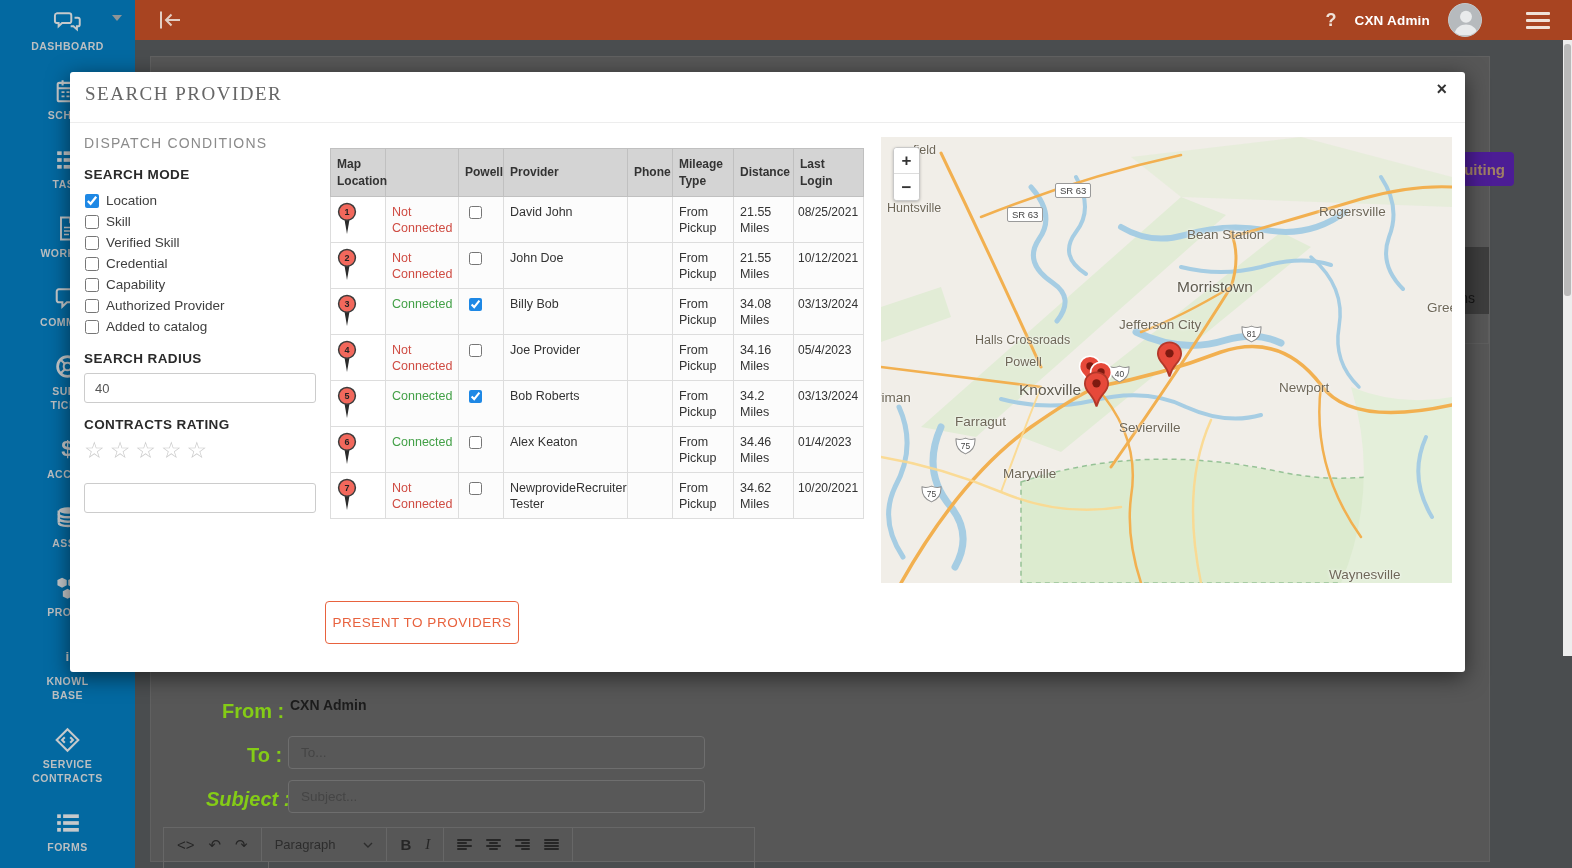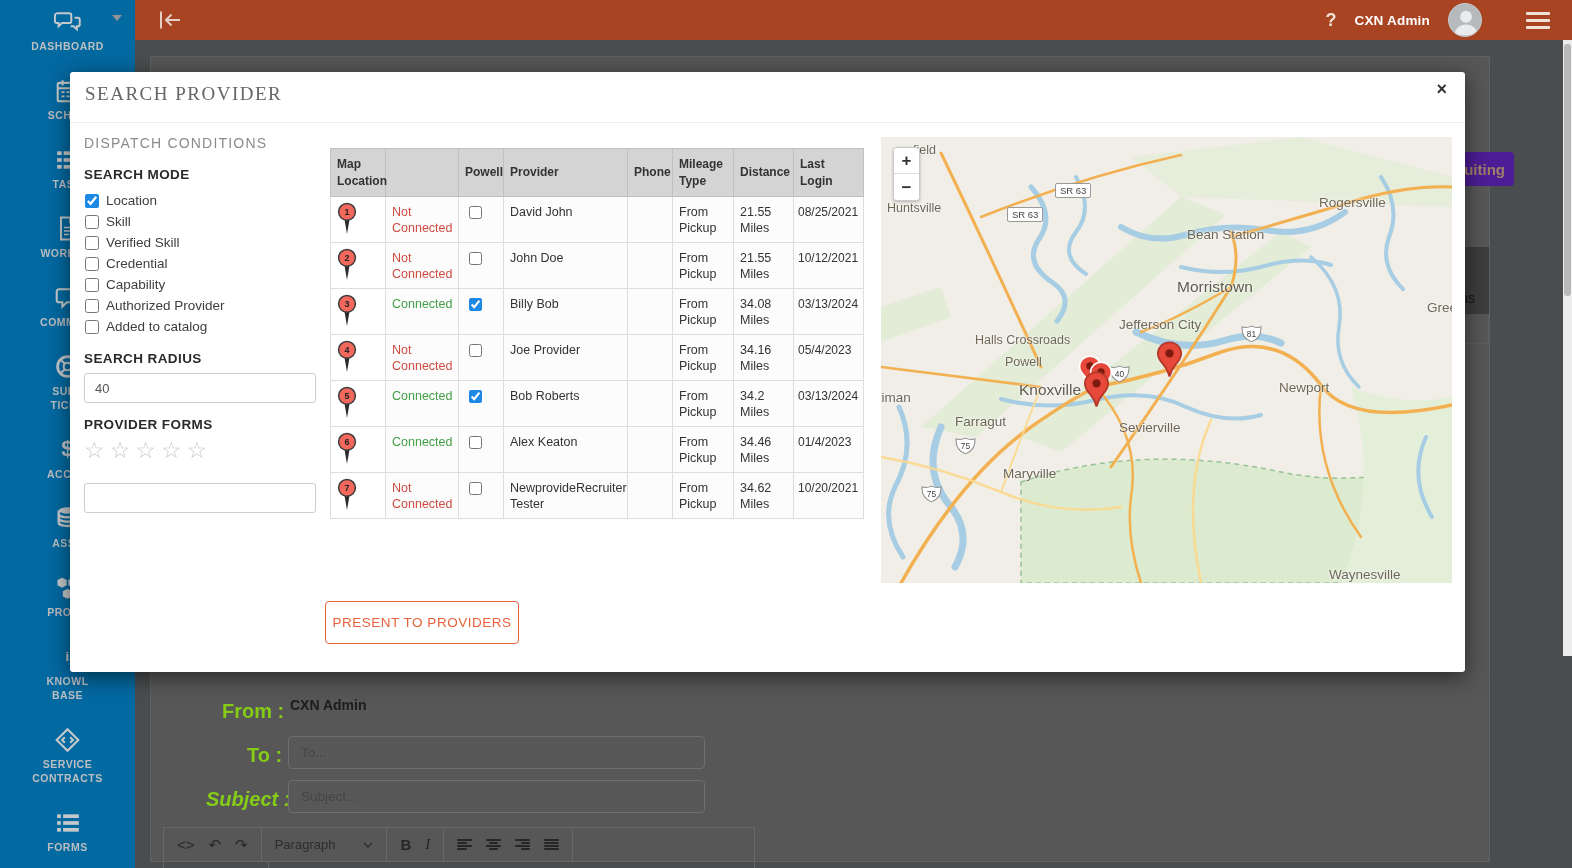--- a/index.html
+++ b/index.html
@@ -369,21 +369,21 @@
             <input type="checkbox" style="">
             <span>Authorized Provider</span>
           </label>
           <label class="mode-row">
             <input type="checkbox" style="">
             <span>Added to catalog</span>
           </label>
         </div>
       <div class="d-sub">SEARCH RADIUS</div>
       <input class="d-input" value="40" style="">
-      <div class="d-sub gap14">PROVIDER FORMS</div>
+      <div class="d-sub gap14">CONTRACTS RATING</div>
       <div class="stars" id="stars"><span>☆</span><span>☆</span><span>☆</span><span>☆</span><span>☆</span></div>
       <input class="d-input" value="" style="">
     </div>
 
     <div class="ptable">
       <table id="provider-table">
           <colgroup>
             <col style="width:55px">
             <col style="width:73px">
             <col style="width:45px">
@@ -548,21 +548,21 @@
         </g>
         <g fill="none" stroke="#fcd98e" stroke-linecap="round" opacity=".9">
           <path d="M0 320 Q60 330 120 355 Q180 380 240 370" stroke-width="2.5"></path>
           <path d="M120 355 Q140 300 160 250" stroke-width="2"></path>
           <path d="M330 283 Q300 350 320 446" stroke-width="2.5"></path>
         </g>
       </svg>
       <div id="map-overlays">
           <div class="mlbl s1" style="left: 32px; top: 6px;">field</div>
           <div class="mlbl s1" style="left: 6px; top: 64px;">Huntsville</div>
-          <div class="mlbl s2" style="left: 438px; top: 58px;">Rogersville</div>
+          <div class="mlbl s2" style="left: 438px; top: 67px;">Rogersville</div>
           <div class="mlbl s2" style="left: 306px; top: 90px;">Bean Station</div>
           <div class="mlbl s3" style="left: 296px; top: 141px;">Morristown</div>
           <div class="mlbl s2" style="left: 238px; top: 180px;">Jefferson City</div>
           <div class="mlbl s1" style="left: 94px; top: 196px;">Halls Crossroads</div>
           <div class="mlbl s1" style="left: 124px; top: 218px;">Powell</div>
           <div class="mlbl s3" style="left: 138px; top: 244px;">Knoxville</div>
           <div class="mlbl s2" style="left: 74px; top: 277px;">Farragut</div>
           <div class="mlbl s2" style="left: 238px; top: 283px;">Sevierville</div>
           <div class="mlbl s2" style="left: 122px; top: 329px;">Maryville</div>
           <div class="mlbl s2" style="left: 398px; top: 243px;">Newport</div>

